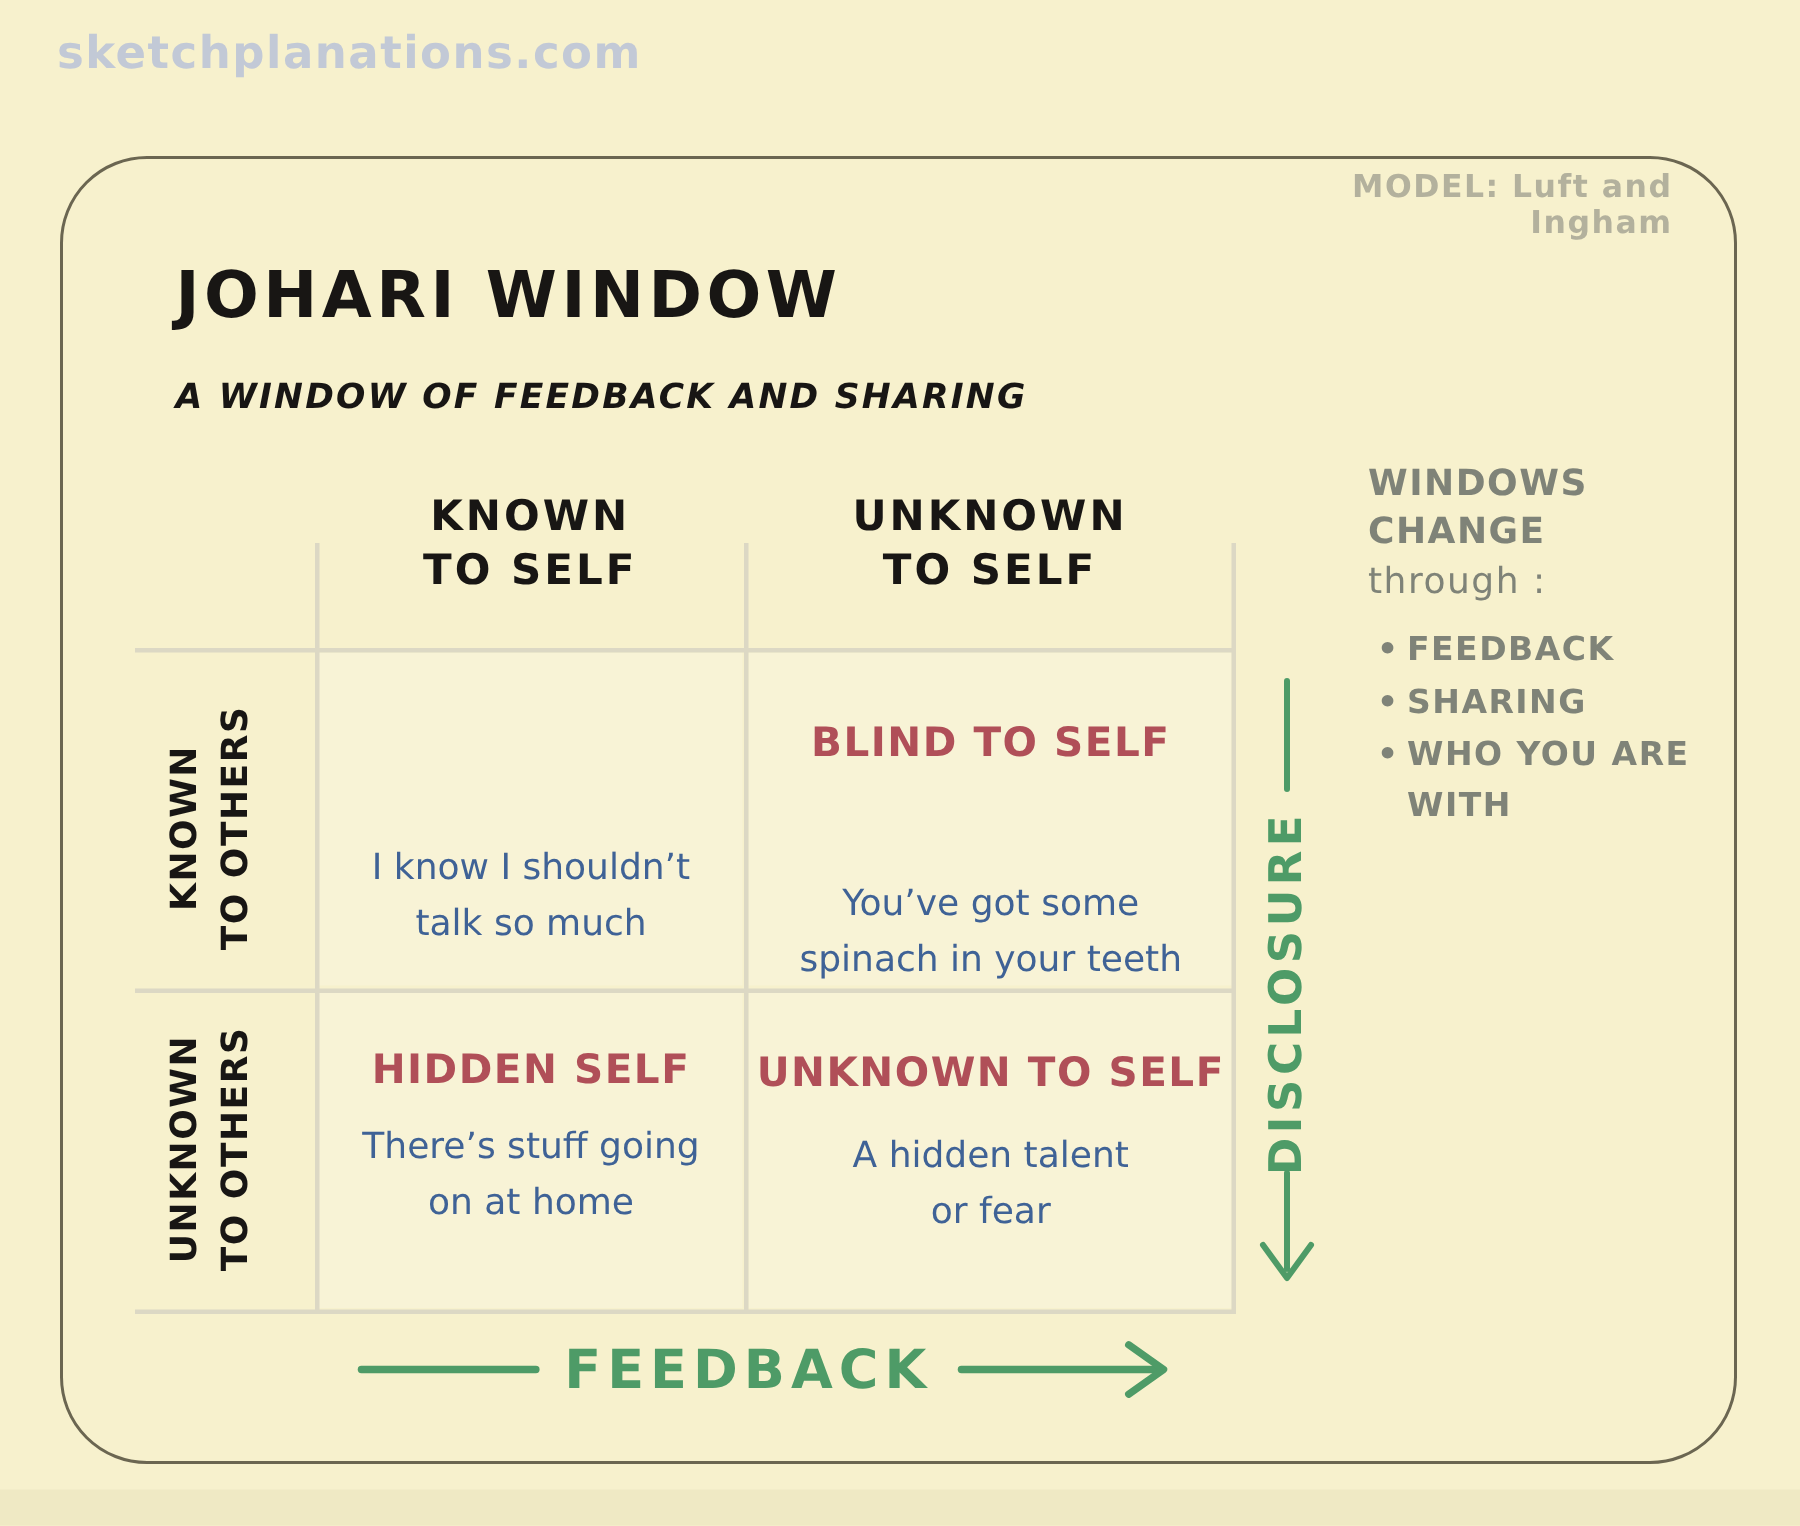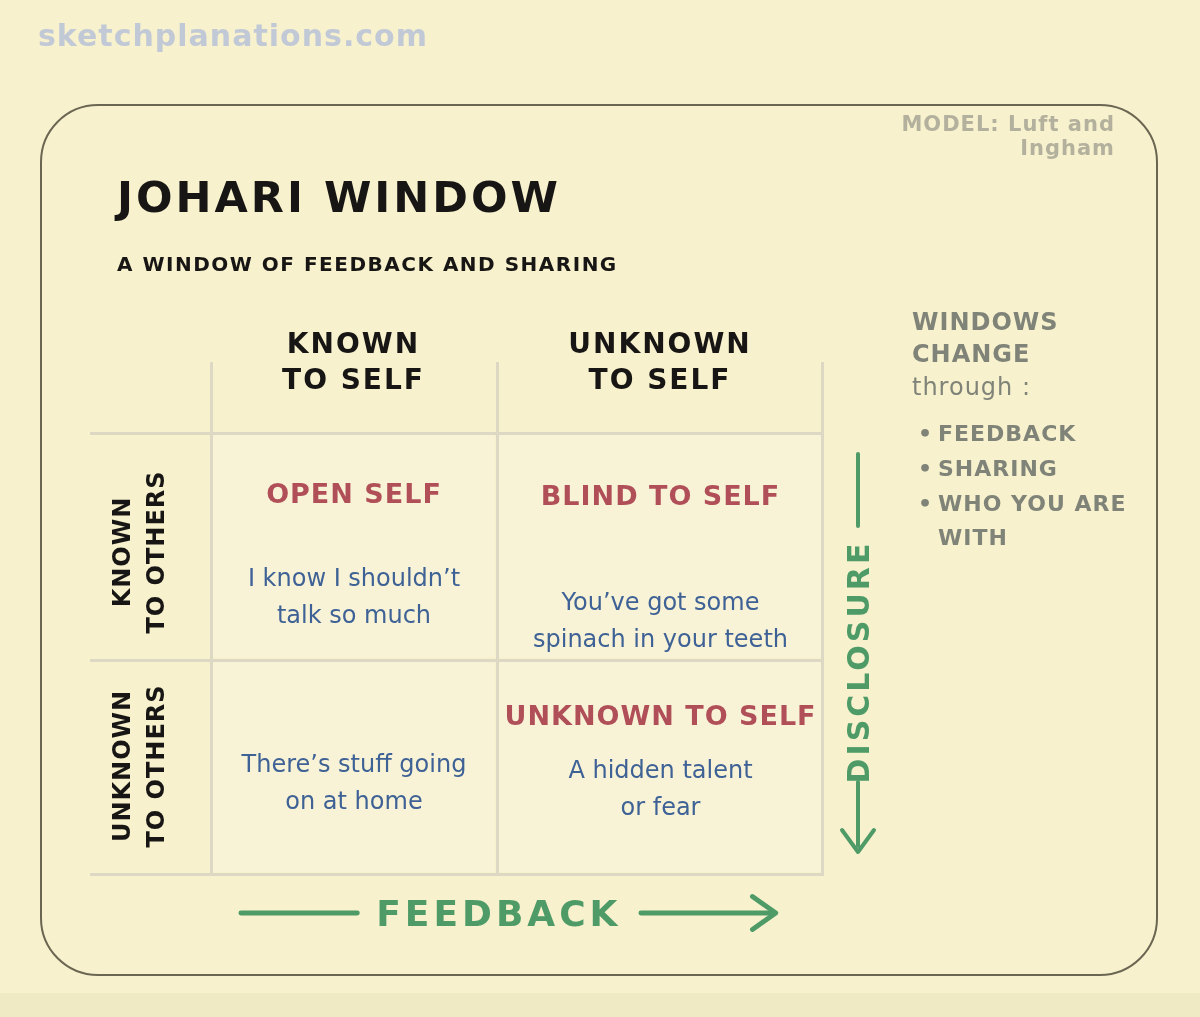--- a/index.html
+++ b/index.html
@@ -34,22 +34,23 @@
     color:var(--faded,#b3b19d);
     font-weight:600;
   }
   .title{
     position:absolute;left:117px;top:172px;
     font-size:43px;font-weight:700;letter-spacing:3px;
     color:var(--ink,#181614);
   }
   .subtitle{
     position:absolute;left:117px;top:252px;
-    font-size:20px;font-weight:700;letter-spacing:1.5px;
-    color:var(--ink,#181614);
+    font-size:23px;font-weight:700;letter-spacing:1.5px;
+    color:var(--ink,#181614);
+    font-style:italic;
   }
   
   .vline{position:absolute;width:3px;background:var(--gridline,#dcd8c4);top:362px;height:514px;}
   .hline{position:absolute;height:3px;background:var(--gridline,#dcd8c4);left:90px;width:734px;}
   .cell-bg{position:absolute;background:rgba(255,255,255,0.18);}
   
   .col-header{
     position:absolute;top:326px;
     text-align:center;
     font-size:28px;font-weight:700;letter-spacing:2px;line-height:1.3;
@@ -147,32 +148,32 @@
   <div class="cell-bg" style="left:212px;top:662px;width:283px;height:210px;"></div>
   <div class="cell-bg" style="left:499px;top:662px;width:322px;height:210px;"></div>
 
   <div class="vline" style="left:210px;"></div>
   <div class="vline" style="left:496px;"></div>
   <div class="vline" style="left:821px;"></div>
   <div class="hline" style="top:432px;"></div>
   <div class="hline" style="top:659px;"></div>
   <div class="hline" style="top:873px;"></div>
 
-  <div class="cell-title" style="left:212px;width:284px;top:478px;">OPEN SELF</div>
   <div class="cell-body" style="left:206px;width:296px;top:560px;">
     <span>I know I shouldn’t</span>
     <span>talk so much</span>
   </div>
 
   <div class="cell-title" style="left:499px;width:323px;top:480px;">BLIND TO SELF</div>
   <div class="cell-body" style="left:499px;width:323px;top:584px;">
     <span>You’ve got some</span>
     <span>spinach in your teeth</span>
   </div>
 
+  <div class="cell-title" style="left:212px;width:284px;top:698px;">HIDDEN SELF</div>
   <div class="cell-body" style="left:206px;width:296px;top:746px;">
     <span>There’s stuff going</span>
     <span>on at home</span>
   </div>
 
   <div class="cell-title" style="left:499px;width:323px;top:700px;">UNKNOWN TO SELF</div>
   <div class="cell-body" style="left:499px;width:323px;top:752px;">
     <span>A hidden talent</span>
     <span>or fear</span>
   </div>

